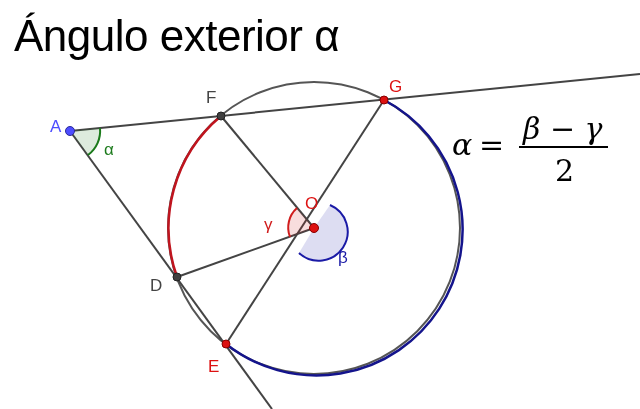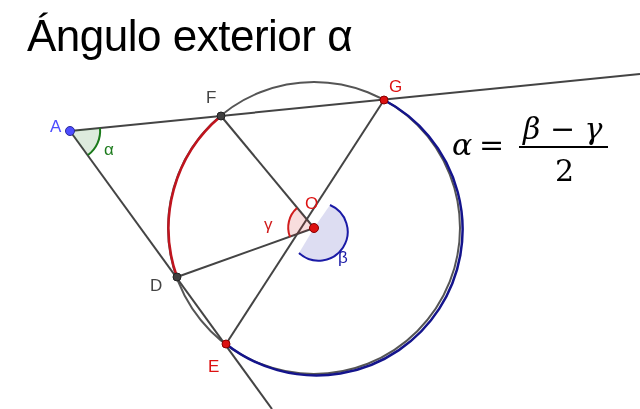--- a/index.html
+++ b/index.html
@@ -1,17 +1,17 @@
 <!DOCTYPE html>
 <html><head>
 <meta charset="utf-8">
 <style>
   html, body { margin: 0; padding: 0; background: #ffffff; }
   body { width: 640px; height: 409px; position: relative; overflow: hidden; font-family: "Liberation Sans", sans-serif; }
-  #title { position: absolute; left: 14px; top: 14px; font-size: 44px; color: #000; line-height: 1; letter-spacing: -0.5px; margin-left: 13px; }
+  #title { position: absolute; left: 14px; top: 14px; font-size: 44px; color: #000; line-height: 1; letter-spacing: -0.5px; }
   svg { position: absolute; left: 0; top: 0; }
   .lbl { font-family: "Liberation Sans", "DejaVu Sans", sans-serif; font-size: 17px; }
   .formula { font-family: "DejaVu Serif", "Liberation Serif", serif; font-style: italic; font-size: 30px; }
   .formula-n { font-family: "DejaVu Serif", "Liberation Serif", serif; font-size: 30px; }
 </style>
 </head>
 <body>
 
 <div id="title">Ángulo exterior α</div>
 

